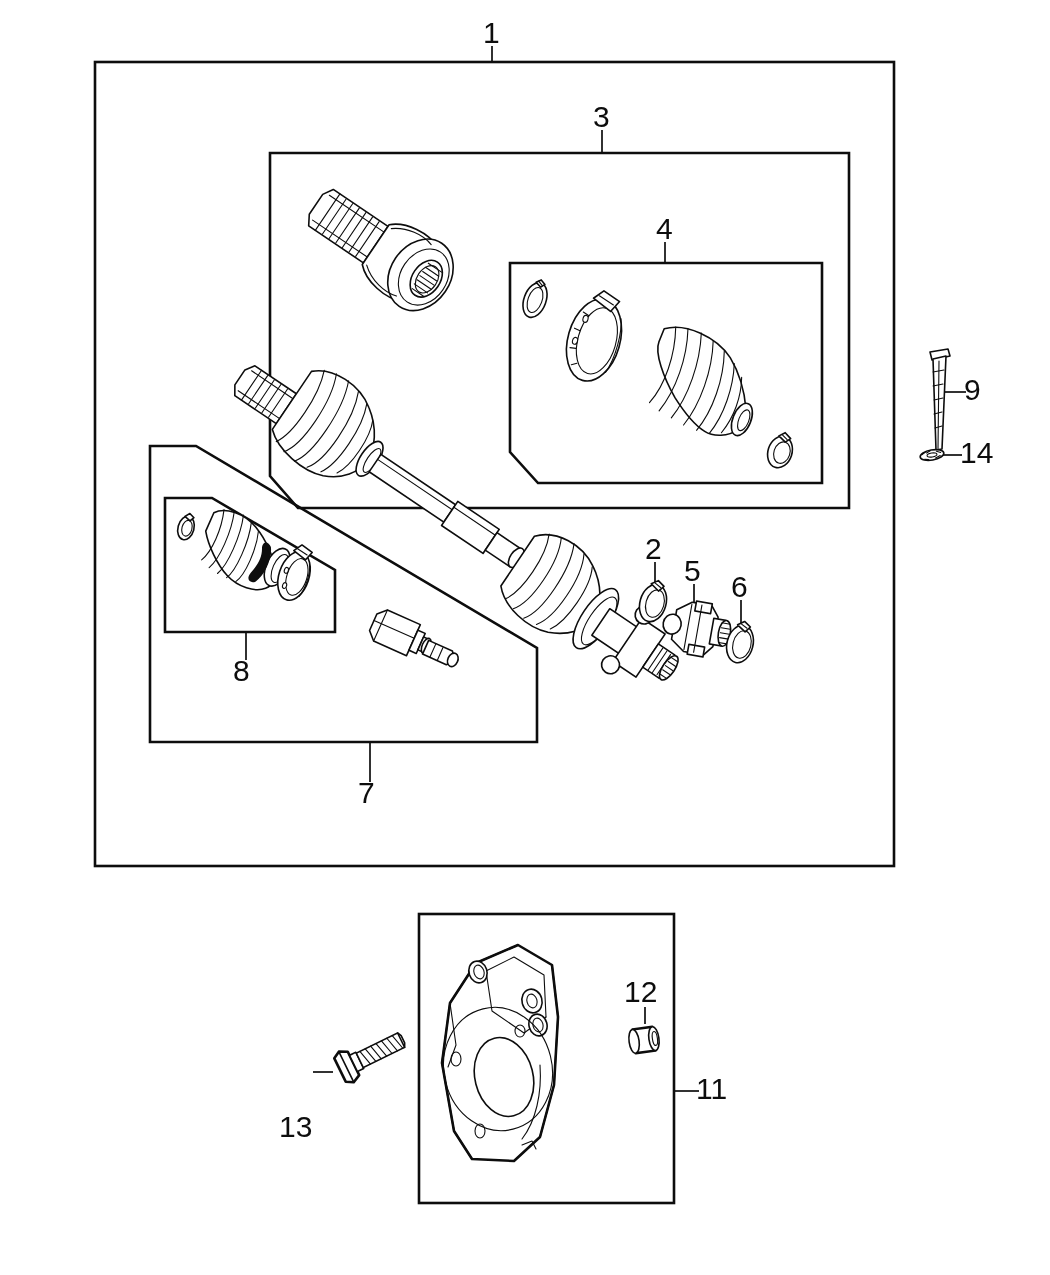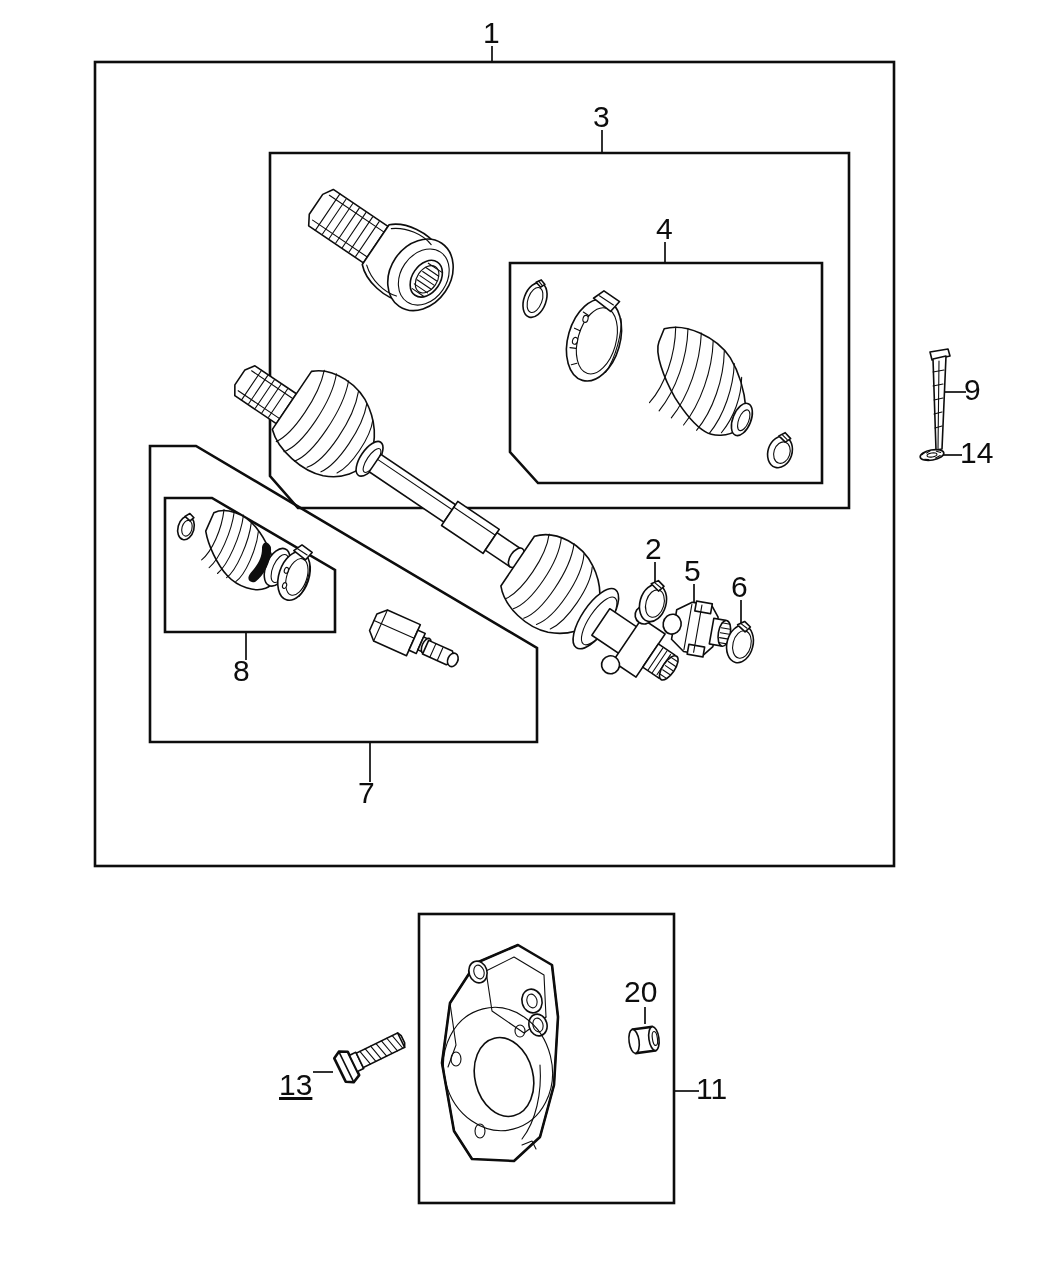--- a/index.html
+++ b/index.html
@@ -291,17 +291,17 @@
 <span class="lbl" style="left:483px;top:18px;">1</span>
 <span class="lbl" style="left:593px;top:102px;">3</span>
 <span class="lbl" style="left:656px;top:214px;">4</span>
 <span class="lbl" style="left:645px;top:534px;">2</span>
 <span class="lbl" style="left:684px;top:556px;">5</span>
 <span class="lbl" style="left:731px;top:572px;">6</span>
 <span class="lbl" style="left:964px;top:375px;">9</span>
 <span class="lbl" style="left:960px;top:438px;">14</span>
 <span class="lbl" style="left:233px;top:656px;">8</span>
 <span class="lbl" style="left:358px;top:778px;">7</span>
-<span class="lbl" style="left:624px;top:977px;">20</span>
+<span class="lbl" style="left:624px;top:977px;">12</span>
 <span class="lbl" style="left:696px;top:1074px;text-align:right;">11</span>
-<span class="lbl" style="left:279px;top:1070px;text-decoration:underline;">13</span>
+<span class="lbl" style="left:279px;top:1112px;">13</span>
 
 </div>
 
 </body></html>

